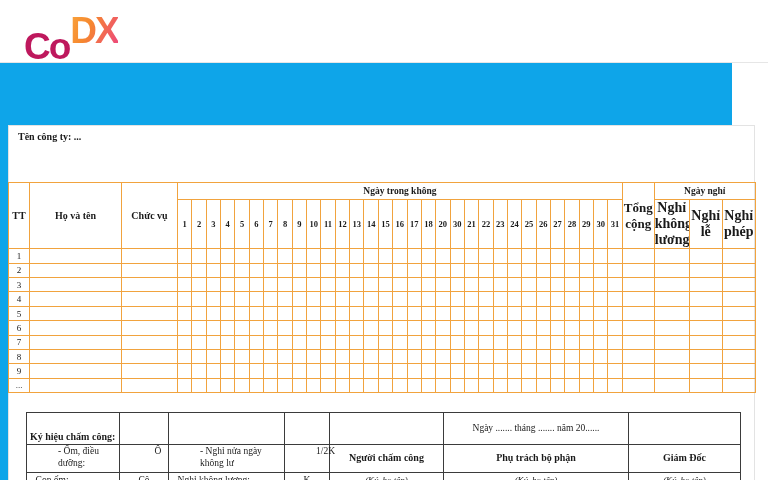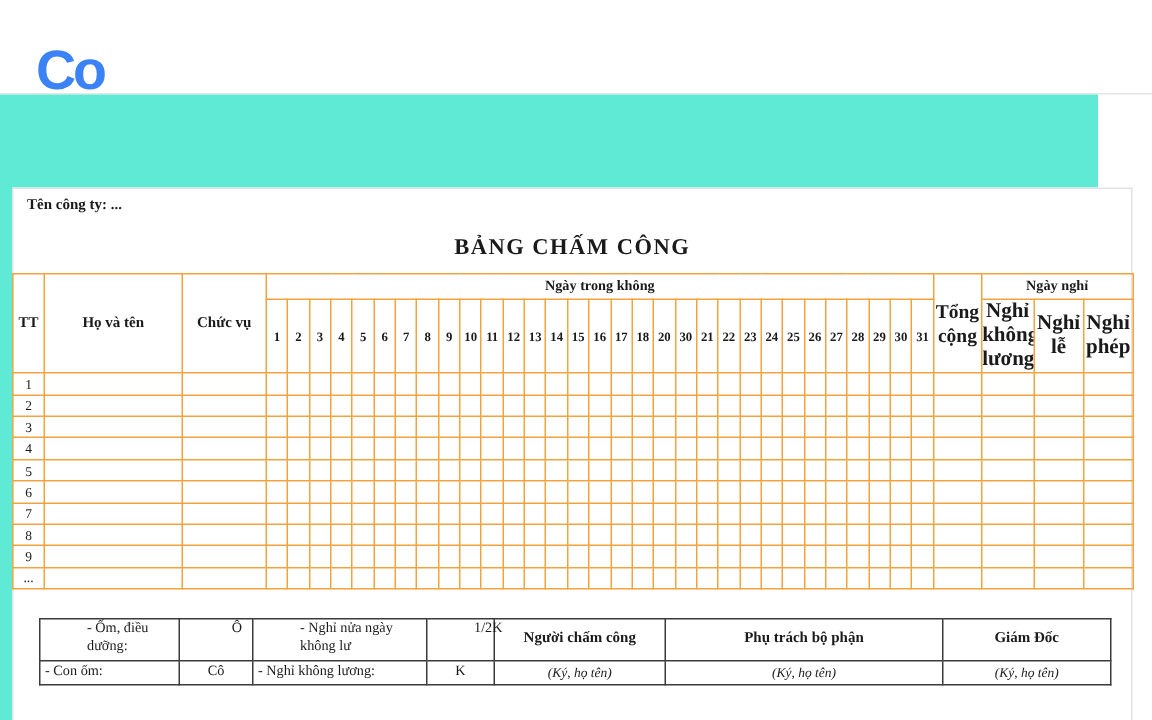--- a/index.html
+++ b/index.html
@@ -8,27 +8,27 @@
     position:relative; width:768px; height:480px; overflow:hidden;
     background:#fff; font-family:"Liberation Serif", serif; color:#1a1a1a;
   }
   
   .top-band { position:absolute; left:0; top:0; width:768px; height:62px; background:#ffffff; }
   .divider { position:absolute; left:0; top:62px; width:768px; height:1px; background:#e6e6e6; }
   .logo {
     position:absolute; left:24px; top:10px; height:42px; display:flex; align-items:center;
     font-family:"Liberation Sans", sans-serif; font-weight:bold; font-size:37px; letter-spacing:-2px;
   }
-  .logo .co { color:#3b82f6;margin-top:32px; }
+  .logo .co { color:#be185d;margin-top:32px; }
   .logo .dx {
     background:linear-gradient(115deg, #F9A23B 5%, #F6872F 40%, #EE4D75 90%);
     -webkit-background-clip:text; background-clip:text; color:transparent; margin-left:1px;
   }
   
-  .work-area { position:absolute; left:0; top:63px; width:732px; height:417px; background:#5eead4; }
+  .work-area { position:absolute; left:0; top:63px; width:732px; height:417px; background:#0ea5e9; }
   .document {
     position:absolute; left:8px; top:62px; width:747px; height:418px;
     background:#ffffff; border:1px solid #e3e3e3; border-bottom:none;
   }
   .company-label { position:absolute; left:9px; top:5px; font-size:10px; font-weight:bold; }
   .doc-title {
     position:absolute; left:0; top:31px; width:100%; text-align:center;
     font-size:15px; font-weight:bold; letter-spacing:1px;
   }
   
@@ -60,29 +60,29 @@
   .bottom-table .vtop { vertical-align:top;padding-left:31px; }
 </style>
 </head>
 <body>
 
 <div id="screen">
 
   <div class="top-band">
     <div class="logo">
       <span class="co">Co</span>
+        <span class="dx">DX</span>
     </div>
   </div>
   <div class="divider"></div>
 
   <div class="work-area">
     <div class="document">
 
       <div class="company-label">Tên công ty: ...</div>
-      <div class="doc-title">BẢNG CHẤM CÔNG</div>
 
       <table class="main-table">
         <colgroup id="main-cols">
             <col style="width: 21px;">
             <col style="width: 92px;">
             <col style="width: 56px;">
             <col style="width: 14.35px;">
             <col style="width: 14.35px;">
             <col style="width: 14.35px;">
             <col style="width: 14.35px;">
@@ -572,20 +572,29 @@
         <colgroup>
           <col style="width:93px">
             <col style="width:49px">
             <col style="width:116px">
             <col style="width:45px">
           <col style="width:114px">
             <col style="width:185px">
             <col style="width:112px">
         </colgroup>
         <tbody>
+            <tr style="height:32px">
+          <td class="legend-title">Ký hiệu chấm công:</td>
+          <td></td>
+          <td></td>
+          <td></td>
+          <td></td>
+          <td class="date-line">Ngày ....... tháng ....... năm 20......</td>
+          <td></td>
+        </tr>
         <tr style="height:28px">
           <td class="lbl vtop">- Ốm, điều dưỡng:</td>
           <td class="code vtop">Ô</td>
           <td class="lbl vtop" style="white-space:normal">- Nghỉ nửa ngày không lư</td>
           <td class="code vtop">1/2K</td>
           <td class="role">Người chấm công</td>
           <td class="role">Phụ trách bộ phận</td>
           <td class="role">Giám Đốc</td>
         </tr>
         <tr style="height:16px">

